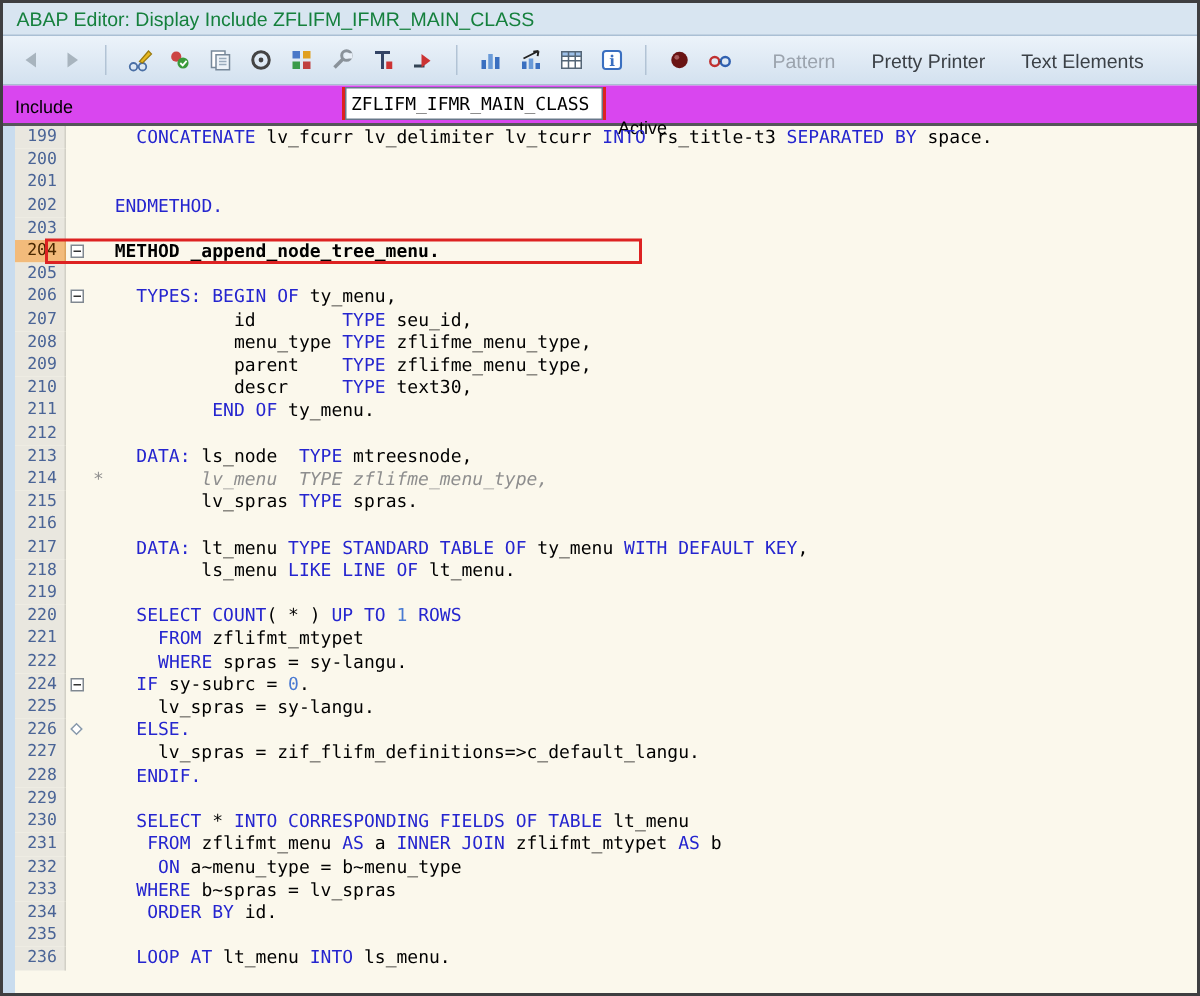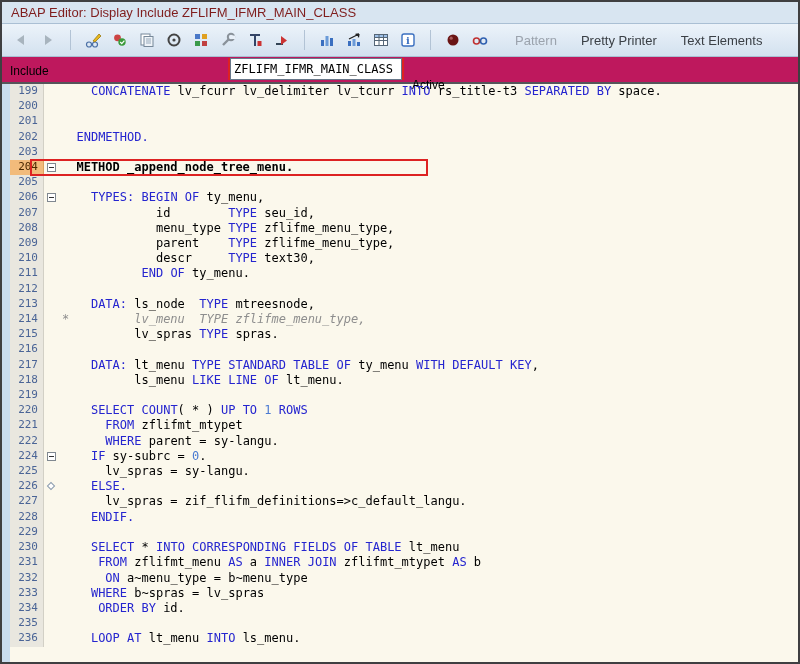--- a/index.html
+++ b/index.html
@@ -14,21 +14,21 @@
     overflow:hidden;
   }
 
   
   .titlebar {
     height:22px;
     background:#d8e5f1;
     border-bottom:1px solid #aabfd4;
     display:flex; align-items:center;
     padding:0 9px;
-    font-size:13px; color:#7f1d1d;
+    font-size:13px; color:#15803d;
   }
 
   
   .toolbar {
     height:33px;
     background:linear-gradient(#ecf3fa,#d3e1ef);
     border-bottom:1px solid #a9bed2;
     display:flex; align-items:center;
     padding:0 10px;
   }
@@ -36,21 +36,21 @@
   .tb-icon { width:18px; height:18px; flex:none; cursor:default; }
   .tb-icon svg { width:18px; height:18px; display:block; }
   .tb-sep { width:1px; height:20px; background:#b2c3d5; margin:0 4px; flex:none; }
   .tb-btns { display:flex; align-items:center; gap:24px; margin-left:26px; }
   .tb-btn { font-size:13px; color:#3b4046; white-space:nowrap; cursor:default; }
   .tb-btn.disabled { color:#9ba3ad; }
 
   
   .formbar {
     height:27px;
-    background:#be185d;
+    background:#d946ef;
     border-bottom:2px solid #55555a;
     position:relative;
     font-size:12px; color:#000;
   }
   .include-label { position:absolute; left:8px; top:7px; }
   .field-annotation {
     position:absolute; left:226px; top:1px;
     width:176px; height:22px;
     border:2px solid #dd2222;
     display:flex; align-items:center;
@@ -273,21 +273,21 @@
         <div class="code-row"><div class="gutter">212</div><div class="fold"></div><div class="code-text"></div></div>
         <div class="code-row"><div class="gutter">213</div><div class="fold"></div><div class="code-text"><span class="seg-t">    </span><span class="seg-k">DATA:</span><span class="seg-t"> ls_node  </span><span class="seg-k">TYPE</span><span class="seg-t"> mtreesnode,</span></div></div>
         <div class="code-row"><div class="gutter">214</div><div class="fold"></div><div class="code-text"><span class="seg-c">*         lv_menu  TYPE zflifme_menu_type,</span></div></div>
         <div class="code-row"><div class="gutter">215</div><div class="fold"></div><div class="code-text"><span class="seg-t">          lv_spras </span><span class="seg-k">TYPE</span><span class="seg-t"> spras.</span></div></div>
         <div class="code-row"><div class="gutter">216</div><div class="fold"></div><div class="code-text"></div></div>
         <div class="code-row"><div class="gutter">217</div><div class="fold"></div><div class="code-text"><span class="seg-t">    </span><span class="seg-k">DATA:</span><span class="seg-t"> lt_menu </span><span class="seg-k">TYPE STANDARD TABLE OF</span><span class="seg-t"> ty_menu </span><span class="seg-k">WITH DEFAULT KEY</span><span class="seg-t">,</span></div></div>
         <div class="code-row"><div class="gutter">218</div><div class="fold"></div><div class="code-text"><span class="seg-t">          ls_menu </span><span class="seg-k">LIKE LINE OF</span><span class="seg-t"> lt_menu.</span></div></div>
         <div class="code-row"><div class="gutter">219</div><div class="fold"></div><div class="code-text"></div></div>
         <div class="code-row"><div class="gutter">220</div><div class="fold"></div><div class="code-text"><span class="seg-t">    </span><span class="seg-k">SELECT COUNT</span><span class="seg-t">( * ) </span><span class="seg-k">UP TO</span><span class="seg-t"> </span><span class="seg-n">1</span><span class="seg-t"> </span><span class="seg-k">ROWS</span></div></div>
         <div class="code-row"><div class="gutter">221</div><div class="fold"></div><div class="code-text"><span class="seg-t">      </span><span class="seg-k">FROM</span><span class="seg-t"> zflifmt_mtypet</span></div></div>
-        <div class="code-row"><div class="gutter">222</div><div class="fold"></div><div class="code-text"><span class="seg-t">      </span><span class="seg-k">WHERE</span><span class="seg-t"> parent = sy-langu.</span></div></div>
+        <div class="code-row"><div class="gutter">222</div><div class="fold"></div><div class="code-text"><span class="seg-t">      </span><span class="seg-k">WHERE</span><span class="seg-t"> spras = sy-langu.</span></div></div>
         <div class="code-row"><div class="gutter">224</div><div class="fold"><span class="fold-box"></span></div><div class="code-text"><span class="seg-t">    </span><span class="seg-k">IF</span><span class="seg-t"> sy-subrc = </span><span class="seg-n">0</span><span class="seg-t">.</span></div></div>
         <div class="code-row"><div class="gutter">225</div><div class="fold"></div><div class="code-text"><span class="seg-t">      lv_spras = sy-langu.</span></div></div>
         <div class="code-row"><div class="gutter">226</div><div class="fold"><span class="diamond"></span></div><div class="code-text"><span class="seg-t">    </span><span class="seg-k">ELSE.</span></div></div>
         <div class="code-row"><div class="gutter">227</div><div class="fold"></div><div class="code-text"><span class="seg-t">      lv_spras = zif_flifm_definitions=&gt;c_default_langu.</span></div></div>
         <div class="code-row"><div class="gutter">228</div><div class="fold"></div><div class="code-text"><span class="seg-t">    </span><span class="seg-k">ENDIF.</span></div></div>
         <div class="code-row"><div class="gutter">229</div><div class="fold"></div><div class="code-text"></div></div>
         <div class="code-row"><div class="gutter">230</div><div class="fold"></div><div class="code-text"><span class="seg-t">    </span><span class="seg-k">SELECT</span><span class="seg-t"> * </span><span class="seg-k">INTO CORRESPONDING FIELDS OF TABLE</span><span class="seg-t"> lt_menu</span></div></div>
         <div class="code-row"><div class="gutter">231</div><div class="fold"></div><div class="code-text"><span class="seg-t">     </span><span class="seg-k">FROM</span><span class="seg-t"> zflifmt_menu </span><span class="seg-k">AS</span><span class="seg-t"> a </span><span class="seg-k">INNER JOIN</span><span class="seg-t"> zflifmt_mtypet </span><span class="seg-k">AS</span><span class="seg-t"> b</span></div></div>
         <div class="code-row"><div class="gutter">232</div><div class="fold"></div><div class="code-text"><span class="seg-t">      </span><span class="seg-k">ON</span><span class="seg-t"> a~menu_type = b~menu_type</span></div></div>
         <div class="code-row"><div class="gutter">233</div><div class="fold"></div><div class="code-text"><span class="seg-t">    </span><span class="seg-k">WHERE</span><span class="seg-t"> b~spras = lv_spras</span></div></div>

